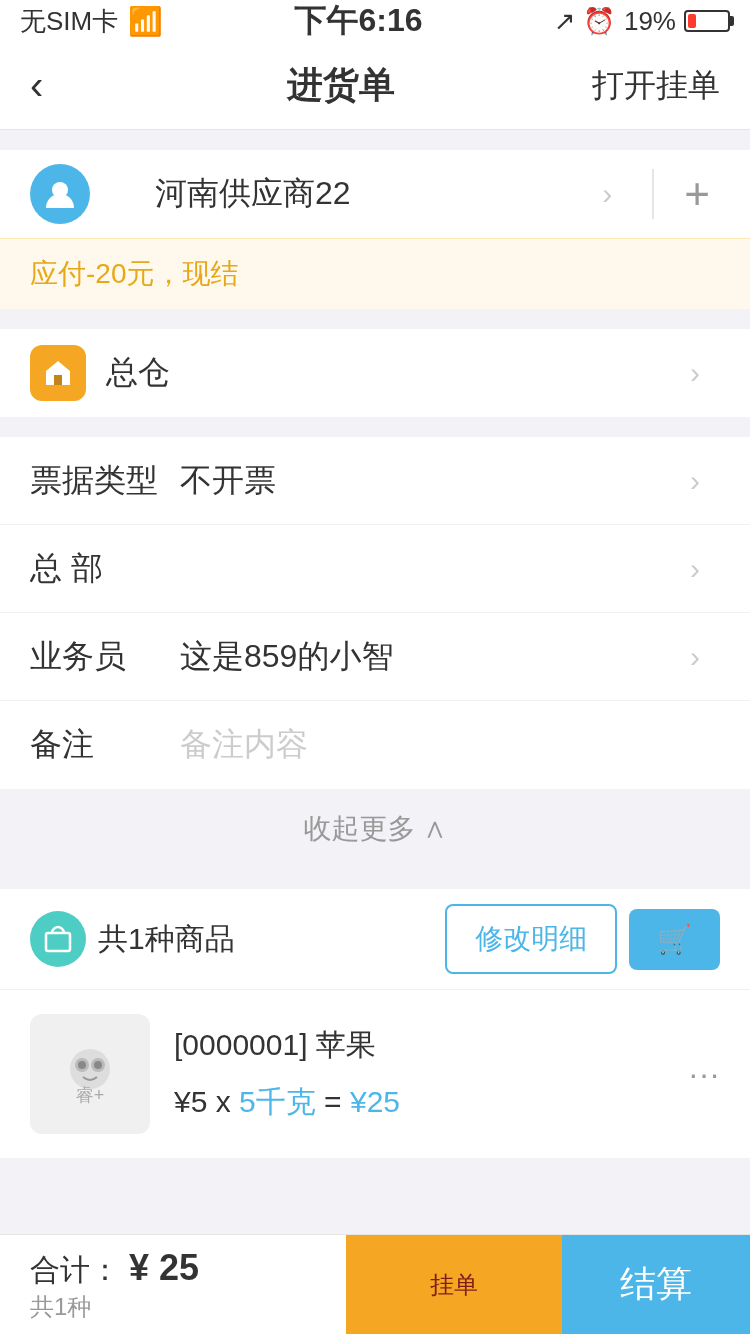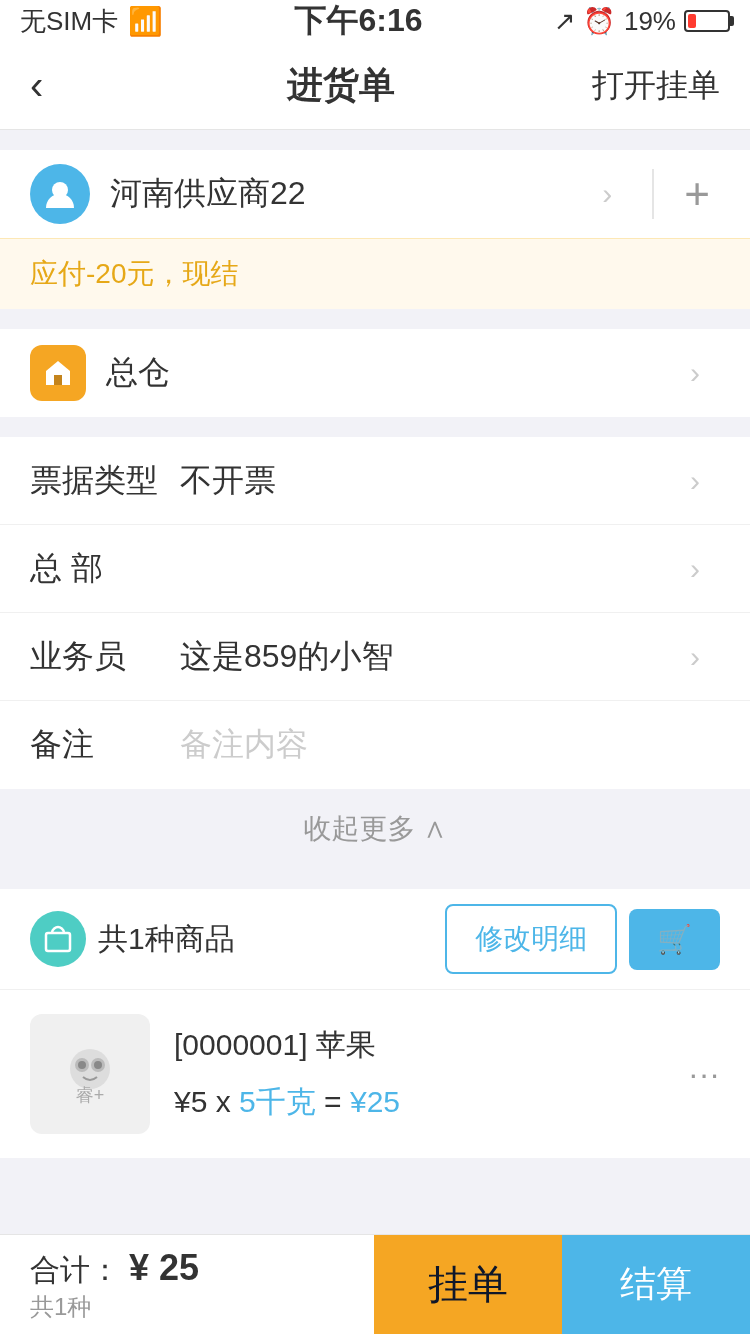--- a/index.html
+++ b/index.html
@@ -98,20 +98,21 @@
       display: flex; align-items: center; justify-content: center;
       color: #fff;
       font-size: 28px;
       margin-right: 20px;
       flex-shrink: 0;
     }
     .supplier-name {
       flex: 1;
       font-size: 32px;
       color: #333;
+      margin-left: 45px;
     }
     .chevron-right {
       color: #ccc;
       font-size: 30px;
       margin-right: 20px;
     }
     .supplier-divider {
       width: 2px;
       height: 50px;
       background: #e5e5e5;
@@ -304,25 +305,25 @@
       font-size: 36px;
       font-weight: 600;
       color: #333;
       display: inline;
     }
     .total-count {
       font-size: 24px;
       color: #999;
     }
     .btn-suspend {
-      width: 188px;
+      width: 216px;
       height: 100px;
       background: #f5a623;
-      color: #0f172a;
-      font-size: 40px;
+      color: #7f1d1d;
+      font-size: 24px;
       border: none;
       display: flex;
       align-items: center;
       justify-content: center;
       cursor: pointer;
       flex-shrink: 0;
     }
     .btn-checkout {
       width: 188px;
       height: 100px;

